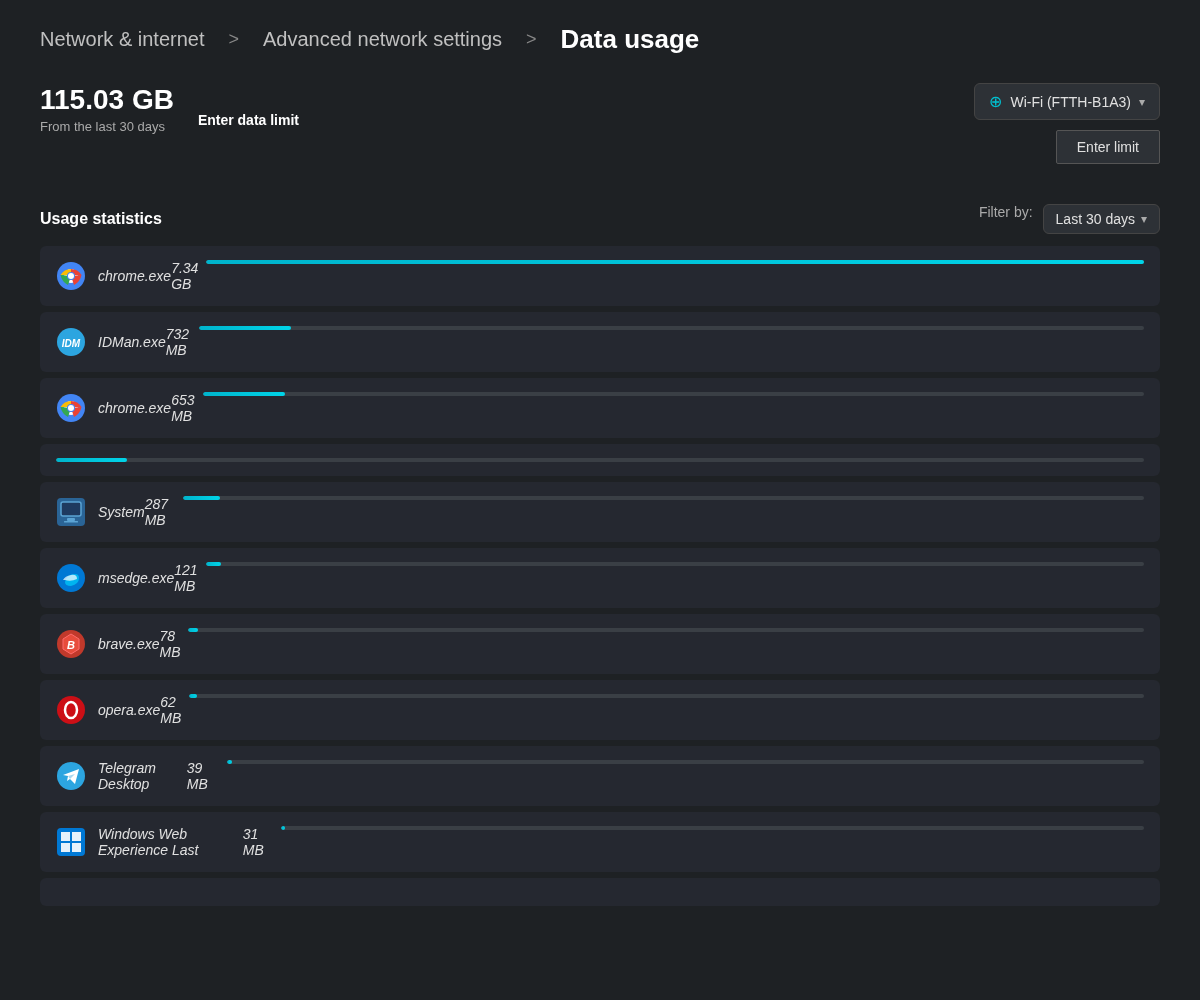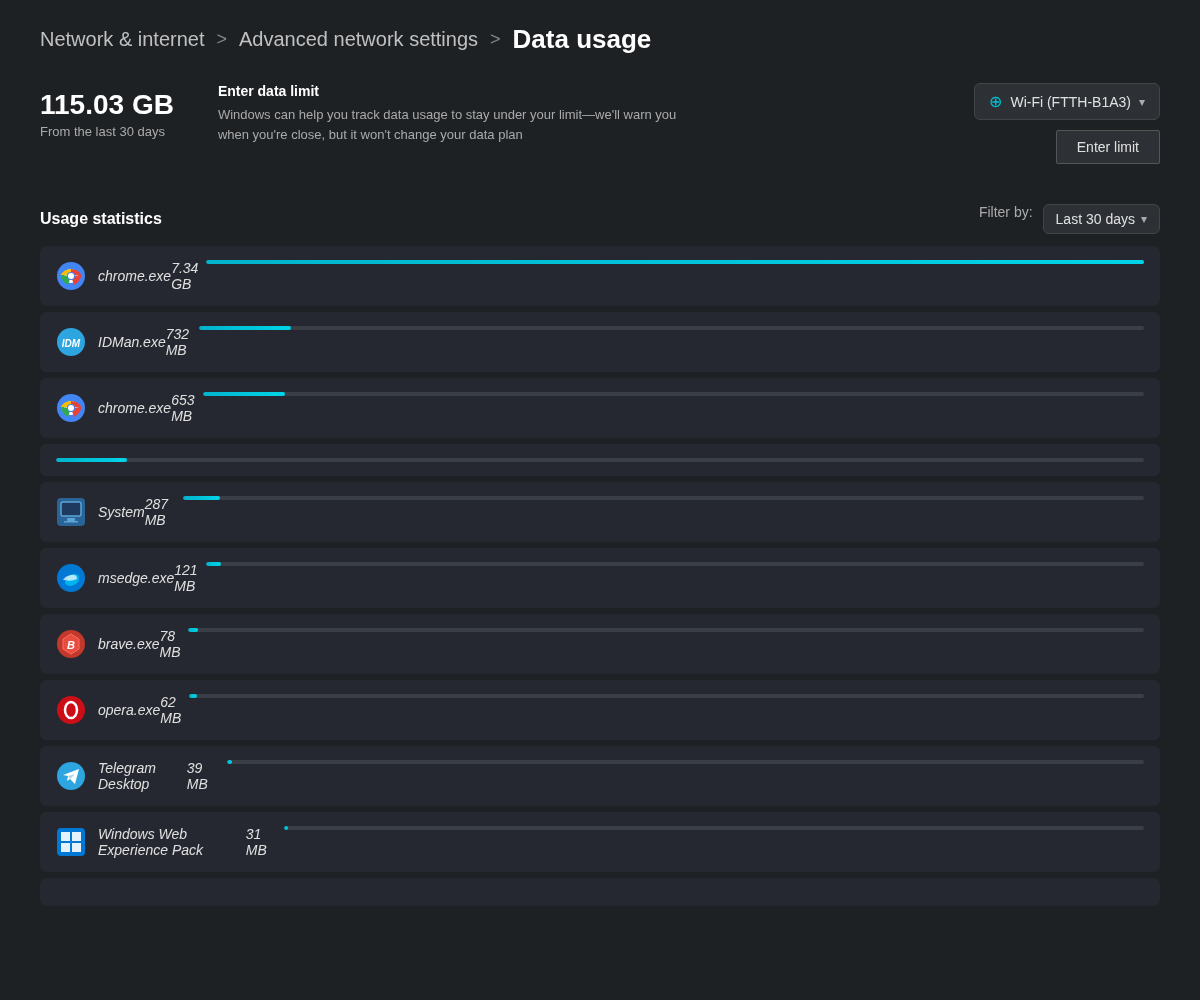--- a/index.html
+++ b/index.html
@@ -9,21 +9,21 @@
       color: #e0e0e0;
       font-family: 'Segoe UI', Arial, sans-serif;
       width: 1200px;
       min-height: 1000px;
       padding: 24px 40px;
     }
 
     .breadcrumb {
       display: flex;
       align-items: center;
-      gap: 12px;
+      gap: 24px;
       margin-bottom: 28px;
       font-size: 20px;
       color: #c8c8c8;
       flex-wrap: wrap;
     }
 
     .breadcrumb .separator {
       color: #888;
       font-size: 18px;
     }
@@ -42,22 +42,22 @@
     .top-section {
       display: flex;
       align-items: flex-start;
       justify-content: space-between;
       margin-bottom: 30px;
       padding-bottom: 10px;
     }
 
     .data-summary {
       display: flex;
-      gap: 44px;
-      align-items: center;
+      gap: 24px;
+      align-items: flex-end;
     }
 
     .total-gb {
       font-size: 28px;
       font-weight: 700;
       color: #ffffff;
       line-height: 1.2;
     }
 
     .from-days {
@@ -238,21 +238,20 @@
 </div>
 
 <div class="top-section">
   <div class="data-summary">
     <div>
       <div class="total-gb">115.03 GB</div>
       <div class="from-days">From the last 30 days</div>
     </div>
     <div class="data-limit-info">
       <div class="data-limit-title">Enter data limit</div>
-      <div class="data-limit-desc">Windows can help you track data usage to stay under your limit—we'll warn you when you're close, but it won't change your data plan</div>
     </div>
   </div>
 
   <div class="right-controls">
     <button class="wifi-dropdown">
       <div class="wifi-left">
         <span class="wifi-icon">⊕</span>
         <span>Wi-Fi (FTTH-B1A3)</span>
       </div>
       <span class="chevron">▾</span>
@@ -438,21 +437,21 @@
       <div class="app-left">
         <div class="app-icon">
           <svg width="28" height="28" viewBox="0 0 28 28">
         <rect width="28" height="28" rx="4" fill="#0078d4"></rect>
         <rect x="4" y="4" width="9" height="9" fill="white" opacity="0.9"></rect>
         <rect x="15" y="4" width="9" height="9" fill="white" opacity="0.9"></rect>
         <rect x="4" y="15" width="9" height="9" fill="white" opacity="0.9"></rect>
         <rect x="15" y="15" width="9" height="9" fill="white" opacity="0.9"></rect>
       </svg>
         </div>
-        <span class="app-name">Windows Web Experience Pack</span>
+        <span class="app-name">Windows Web Experience Last</span>
       </div>
       <span class="app-usage">31 MB</span>
     </div>
     <div class="progress-bar-container">
       <div class="progress-bar" style="width: 0.5%"></div>
     </div>
   </div>
     <div class="app-row">
     
     

